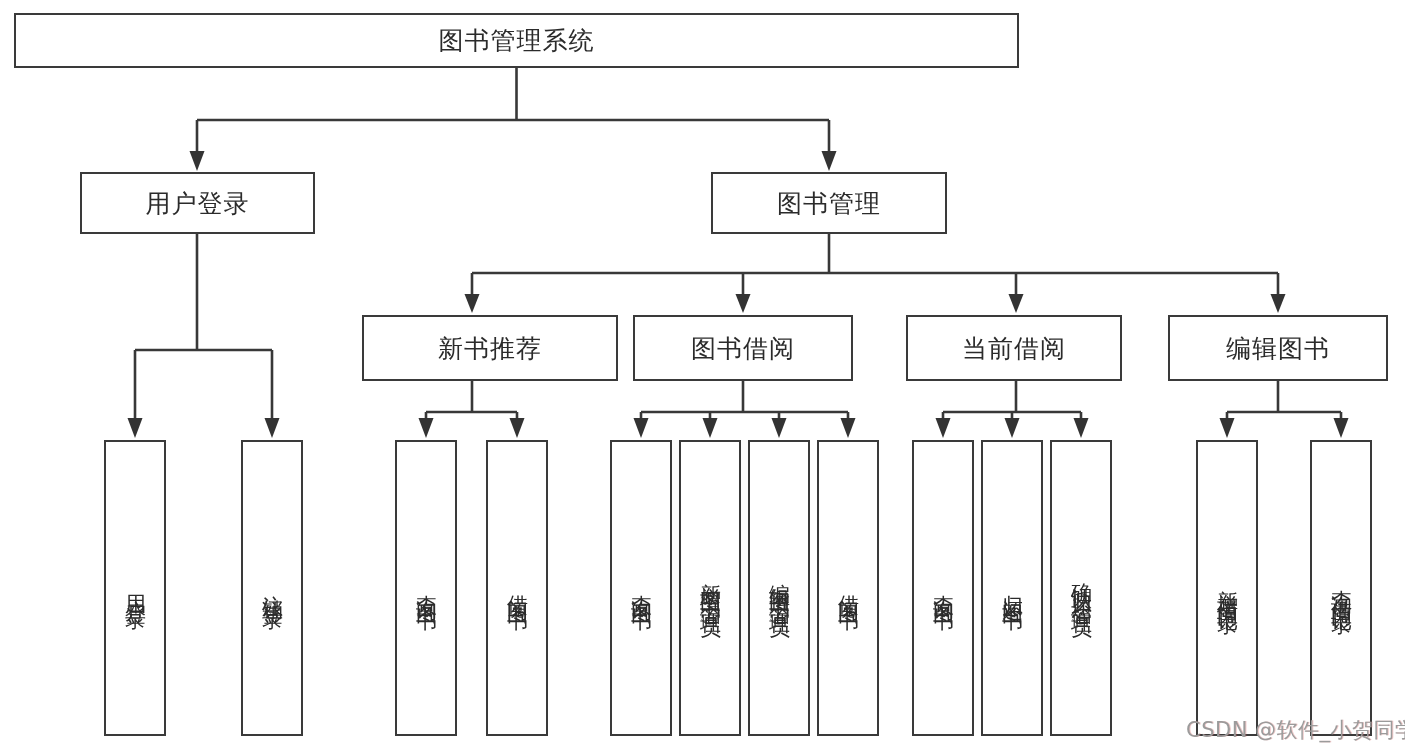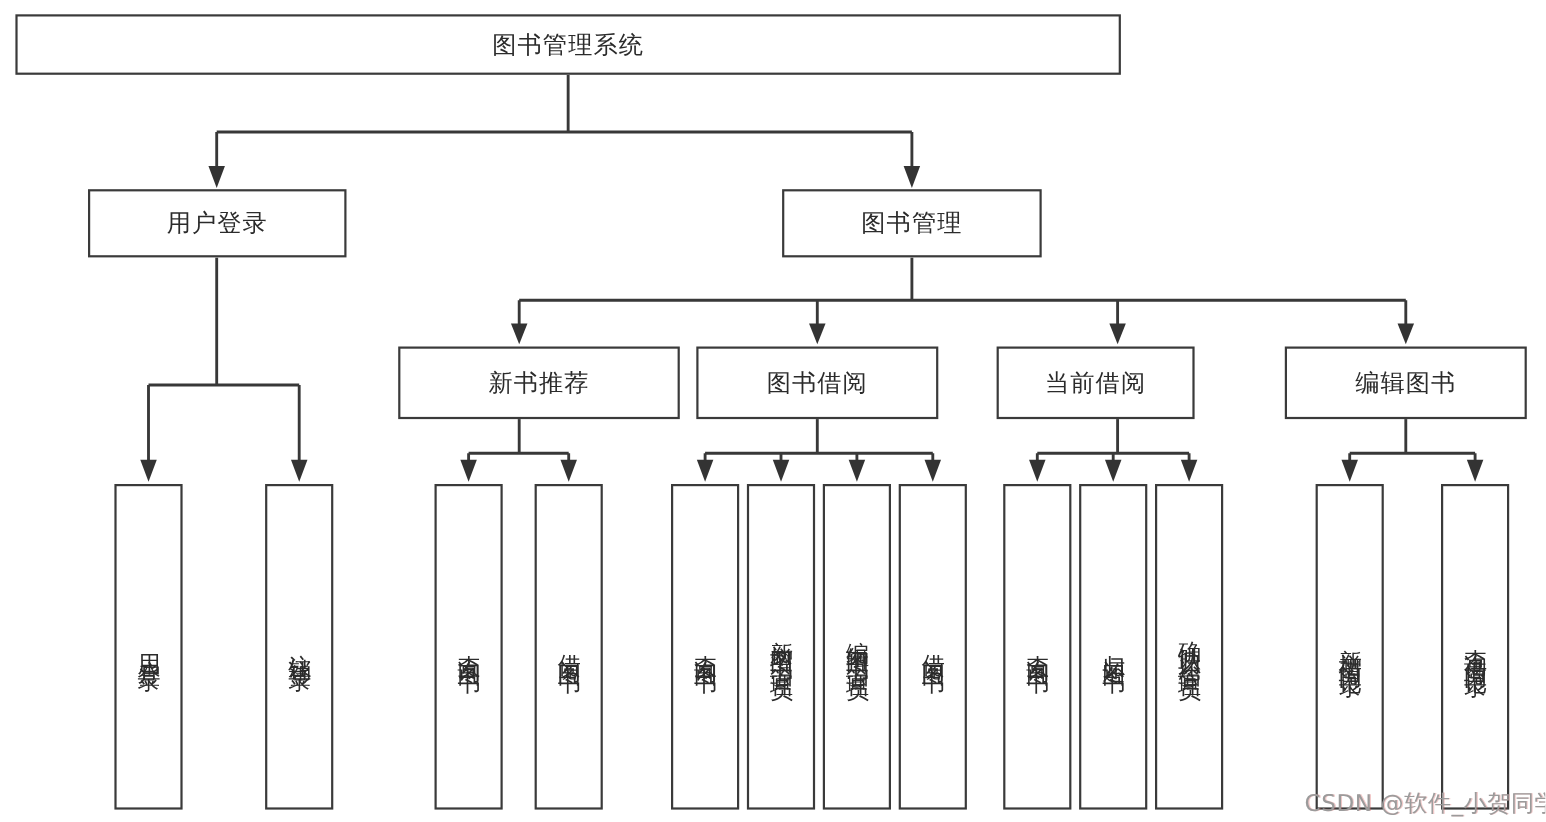--- a/index.html
+++ b/index.html
@@ -37,21 +37,21 @@
     box-sizing: border-box;
     background: #ffffff;
     border: 2.6px solid #3a3a3a;
     display: flex;
     align-items: center;
     justify-content: center;
     color: #2b2b2b;
     z-index: 2;
   }
   .hbox {
-    font-size: 22px;
+    font-size: 25px;
     letter-spacing: 1px;
   }
   .leaf {
     width: 62px;
     top: 440px;
     height: 296px;
   }
   .leaf span {
     writing-mode: vertical-rl;
     text-orientation: mixed;
@@ -123,21 +123,21 @@
   <div class="box hbox" style="left:711px; top:172px; width:236px; height:62px;">
     <span>图书管理</span>
   </div>
 
   <div class="box hbox" style="left:362px; top:315px; width:256px; height:66px;">
     <span>新书推荐</span>
   </div>
   <div class="box hbox" style="left:633px; top:315px; width:220px; height:66px;">
     <span>图书借阅</span>
   </div>
-  <div class="box hbox" style="left:906px; top:315px; width:180px; height:66px;">
+  <div class="box hbox" style="left:906px; top:315px; width:216px; height:66px;">
     <span>当前借阅</span>
   </div>
   <div class="box hbox" style="left:1168px; top:315px; width:220px; height:66px;">
     <span>编辑图书</span>
   </div>
 
   <div class="box leaf" style="left:104px;">
     <span>用户登录</span>
   </div>
   <div class="box leaf" style="left:241px;">

